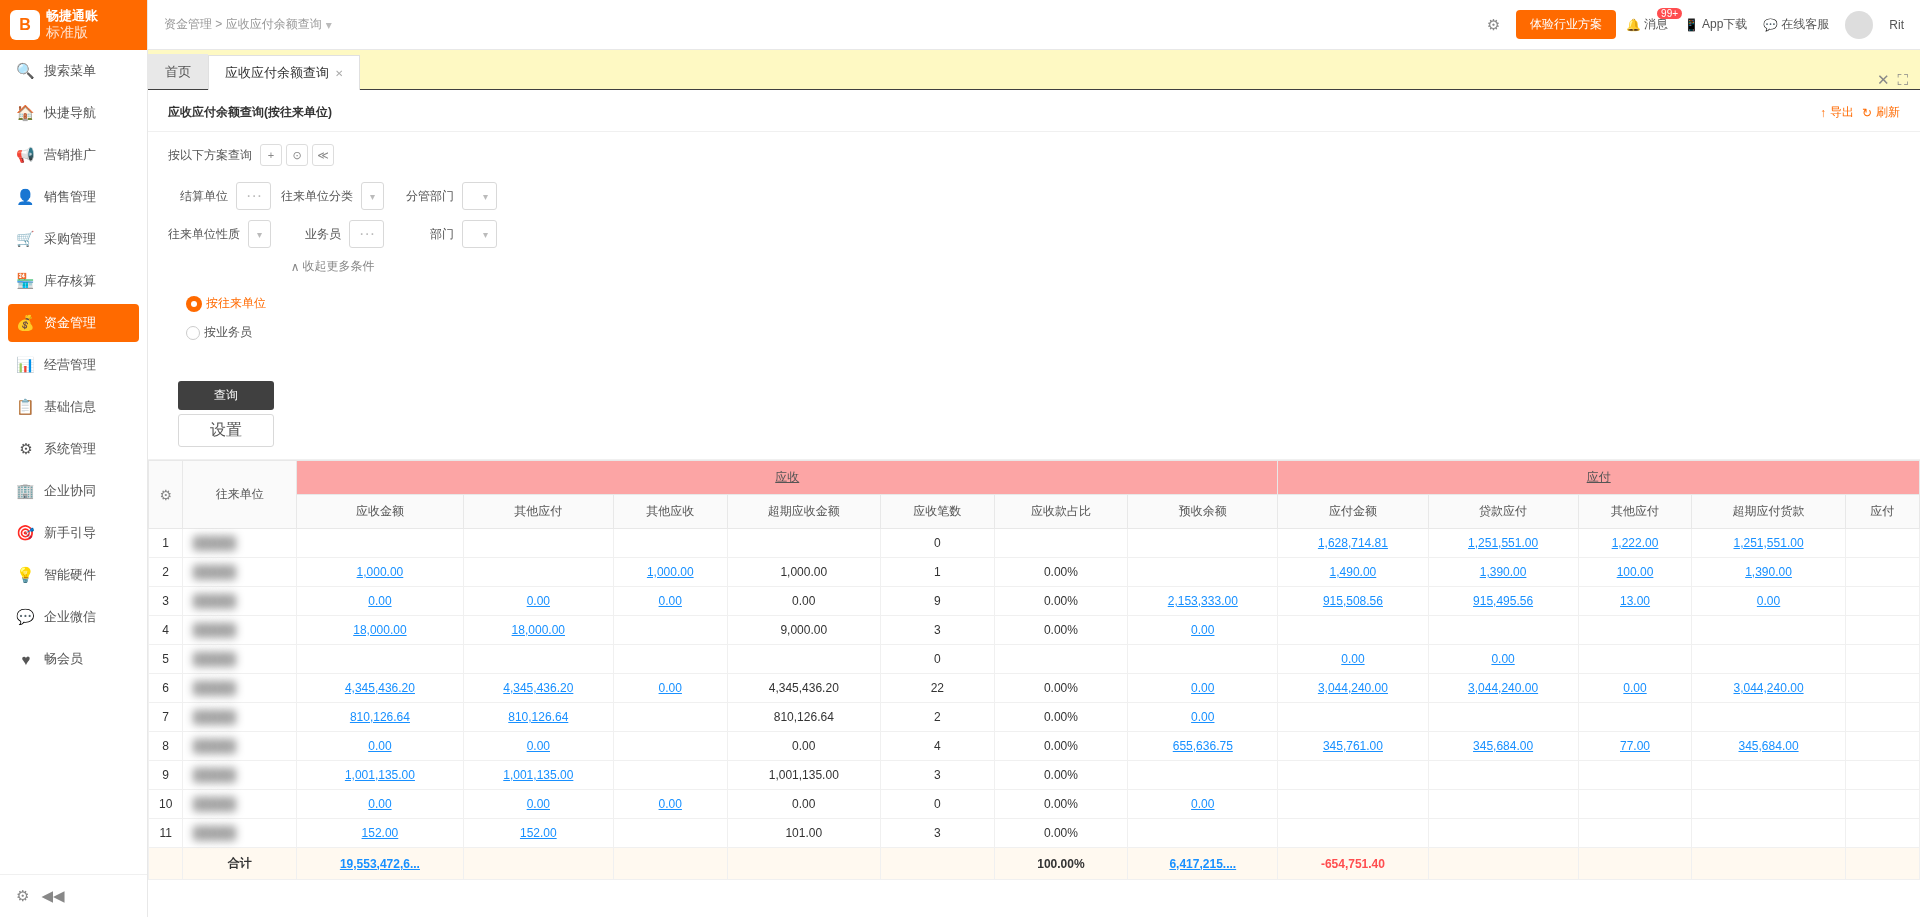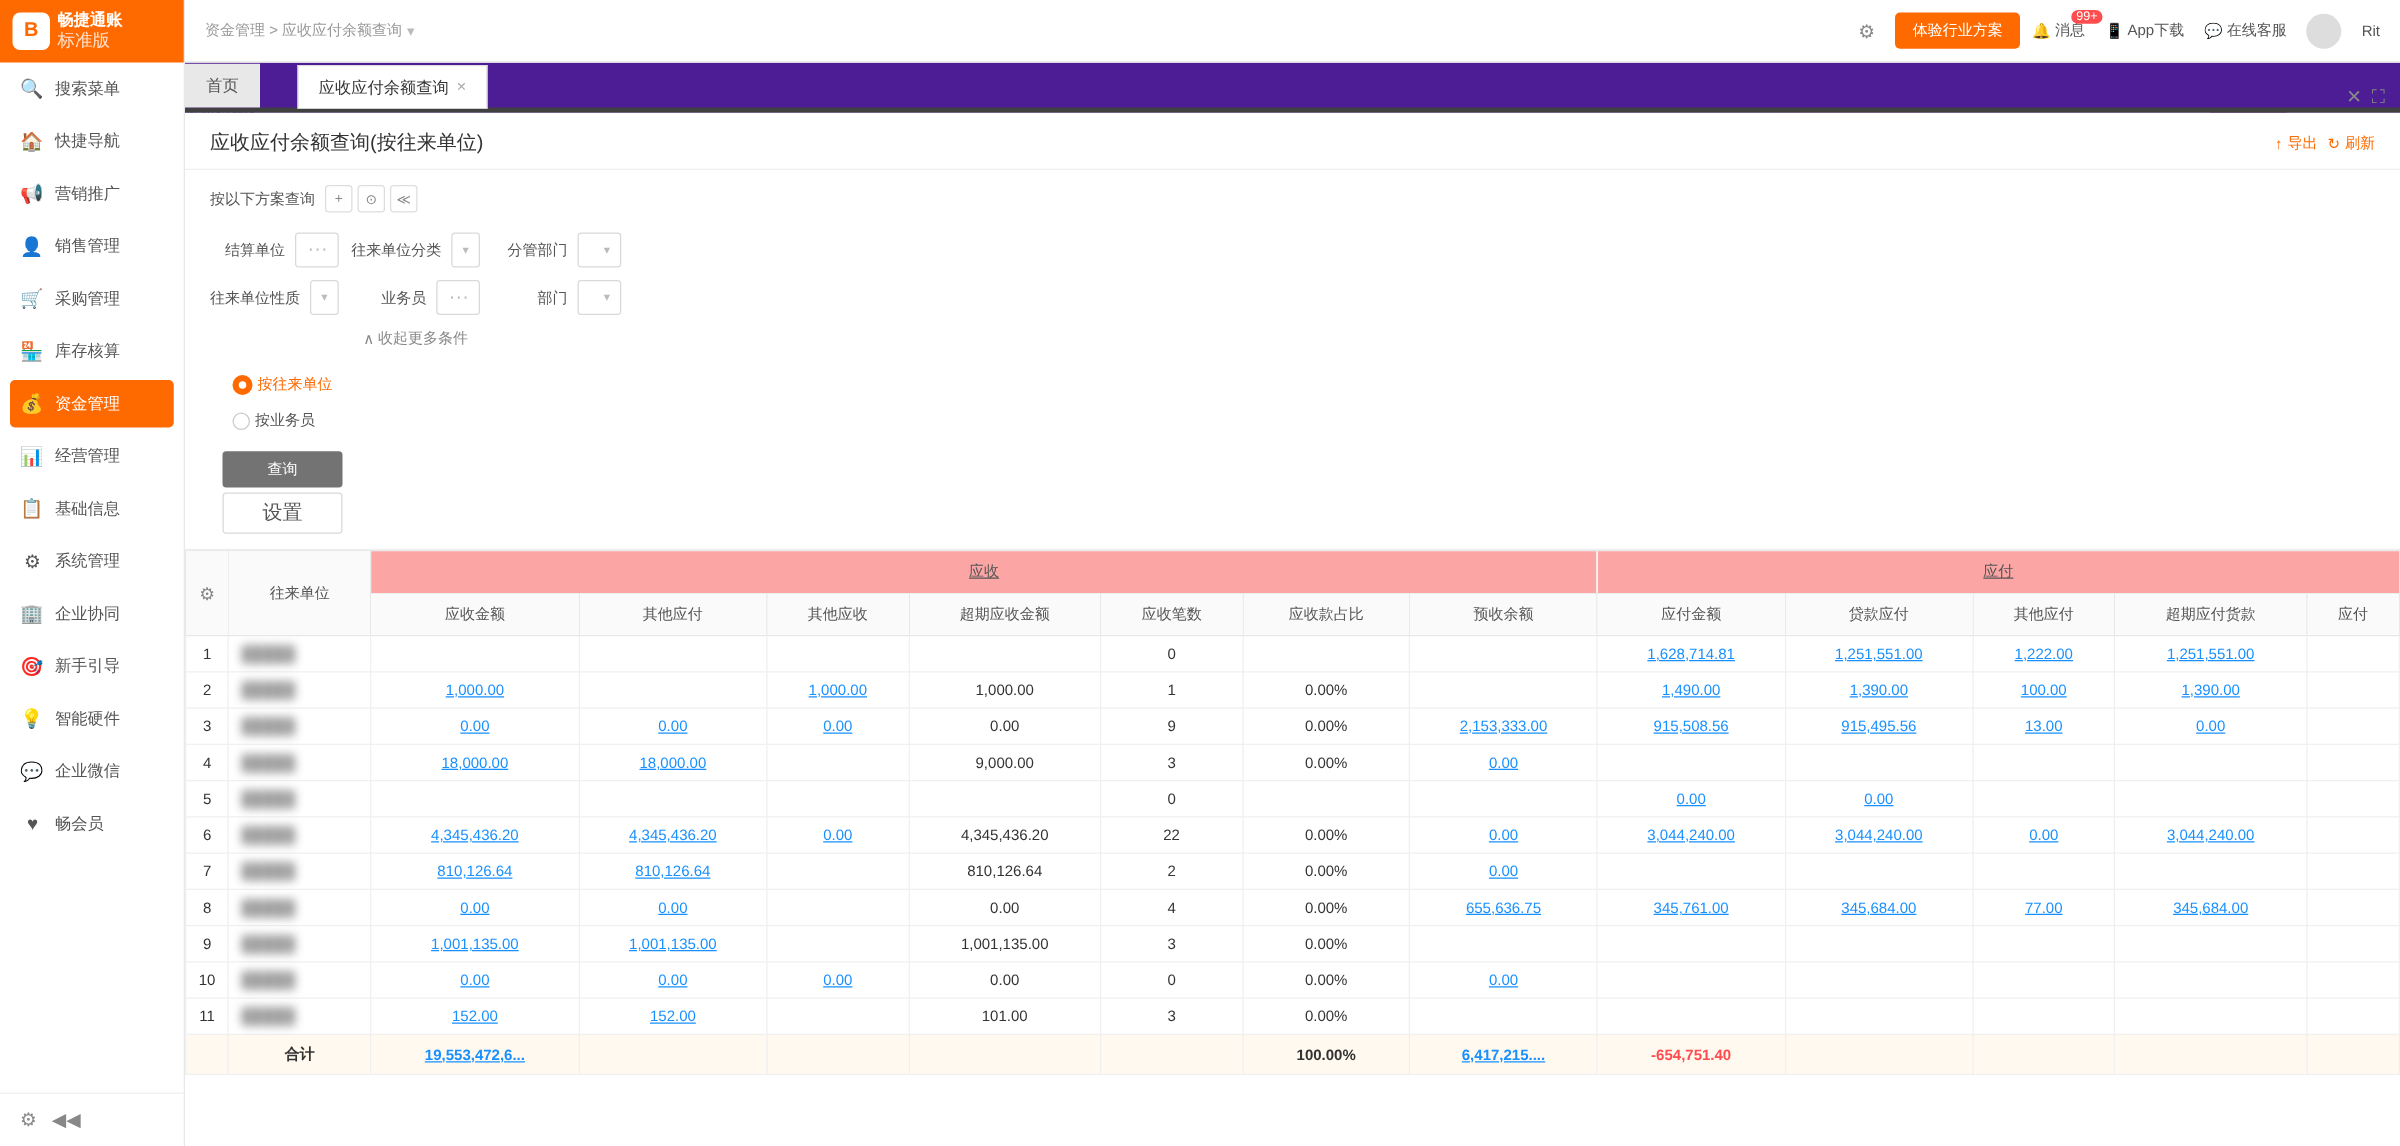--- a/index.html
+++ b/index.html
@@ -44,40 +44,40 @@
     }
     .header-right { display: flex; align-items: center; gap: 16px; }
     .header-notice { position: relative; cursor: pointer; color: #555; font-size: 12px; display: flex; align-items: center; gap: 3px; }
     .badge { position: absolute; top: -8px; right: -14px; background: #ff4d4f; color: #fff; border-radius: 10px; font-size: 10px; padding: 0 4px; min-width: 18px; text-align: left; }
     .header-app, .header-service { color: #555; font-size: 12px; cursor: pointer; display: flex; align-items: center; gap: 3px; }
     .header-avatar { width: 28px; height: 28px; background: #ddd; border-radius: 50%; }
     .header-username { color: #555; font-size: 12px; }
 
     
     .tab-bar {
-      position: fixed; left: 148px; top: 50px; right: 0; height: 40px; background: #4c1d95;
-      border-bottom: 4px solid #404040; display: flex; align-items: end; z-index: 98; padding-left: 0; gap: 30px;
+      position: fixed; left: 148px; top: 50px; right: 0; height: 40px; background: #fef9c3;
+      border-bottom: 1px solid #404040; display: flex; align-items: end; z-index: 98; padding-left: 0;
     }
     .tab { display: flex; align-items: center; gap: 6px; padding: 8px 16px; cursor: pointer; font-size: 13px; border: 1px solid transparent; border-bottom: none; background: #f5f5f5; color: #555; }
     .tab.home { background: #e8e8e8; }
     .tab.active { background: #fff; border-color: #e0e0e0; color: #333; position: relative; top: 1px; }
     .tab-close { color: #aaa; font-size: 10px; cursor: pointer; }
     .tab-bar-right { margin-left: auto; display: flex; align-items: center; gap: 8px; padding: 0 12px; }
     .tab-bar-icon { color: #888; font-size: 15px; cursor: pointer; }
 
     
     .main-content {
       position: fixed; left: 148px; top: 90px; right: 0; bottom: 0;
       background: #fff; overflow: hidden; display: flex; flex-direction: column;
     }
     .page-header {
       padding: 14px 20px 10px; border-bottom: 1px solid #f0f0f0;
       display: flex; align-items: center; justify-content: space-between;
     }
-    .page-title { font-size: 16px; font-weight: normal; color: #333; }
+    .page-title { font-size: 12px; font-weight: bold; color: #333; }
     .page-actions { display: flex; gap: 8px; }
     .page-action-btn { display: flex; align-items: center; gap: 4px; color: #ff6a00; font-size: 12px; cursor: pointer; }
 
     
     .search-area {
       padding: 12px 20px; background: #fff; border-bottom: 1px solid #f0f0f0;
     }
     .search-scheme { display: flex; align-items: center; gap: 8px; min-width: 180px; }
     .scheme-label { color: #555; font-size: 12px; white-space: nowrap; }
     .scheme-icons { display: flex; gap: 4px; }
@@ -92,21 +92,21 @@
     .search-field { display: flex; align-items: center; gap: 8px; }
     .field-label { color: #555; font-size: 12px; white-space: nowrap; min-width: 60px; text-align: right; }
     .field-input {
       flex: 1; height: 28px; border: 1px solid #d9d9d9; border-radius: 3px;
       padding: 0 8px; font-size: 12px; color: #333; background: #fff;
       display: flex; align-items: center; justify-content: space-between; cursor: pointer;
     }
     .field-input-dots { color: #bbb; font-size: 16px; line-height: 1; }
     .field-input-arrow { color: #bbb; font-size: 10px; }
     .search-btn-area { display: flex; flex-direction: column; gap: 4px; margin-left: 10px; }
-    .query-btn { background: #737373; color: #fff; border: none; border-radius: 3px; padding: 6px 20px; font-size: 12px; cursor: pointer; font-family: Liberation Sans, sans-serif; }
+    .query-btn { background: #404040; color: #fff; border: none; border-radius: 3px; padding: 6px 20px; font-size: 12px; cursor: pointer; font-family: Liberation Sans, sans-serif; margin-top: 24px; }
     .setting-btn { background: #fff; color: #555; border: 1px solid #d9d9d9; border-radius: 3px; padding: 5px 20px; font-size: 16px; cursor: pointer; font-family: inherit; }
     .collapse-btn { color: #888; font-size: 12px; cursor: pointer; display: flex; align-items: center; gap: 3px; }
 
     
     .table-container { flex: 1; overflow: auto; padding: 0; }
     .data-table { width: 100%; border-collapse: collapse; font-size: 12px; }
     .data-table th {
       background: #fafafa; border: 1px solid #e8e8e8; padding: 8px 10px;
       text-align: center; color: #555; font-weight: normal; white-space: nowrap; position: sticky; top: 0; z-index: 10;
     }

